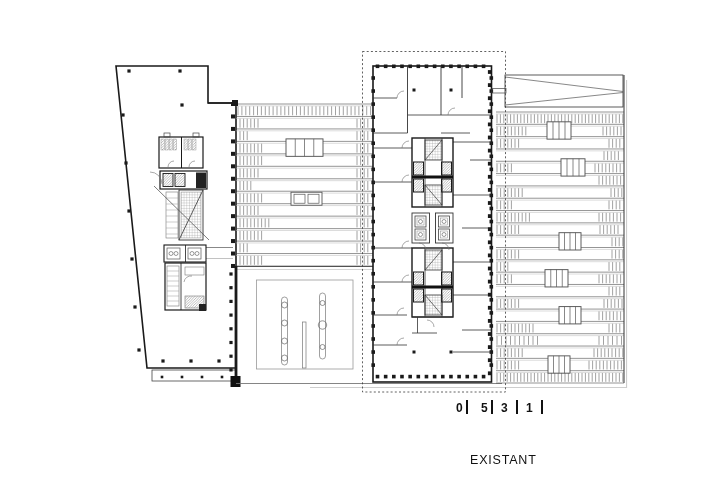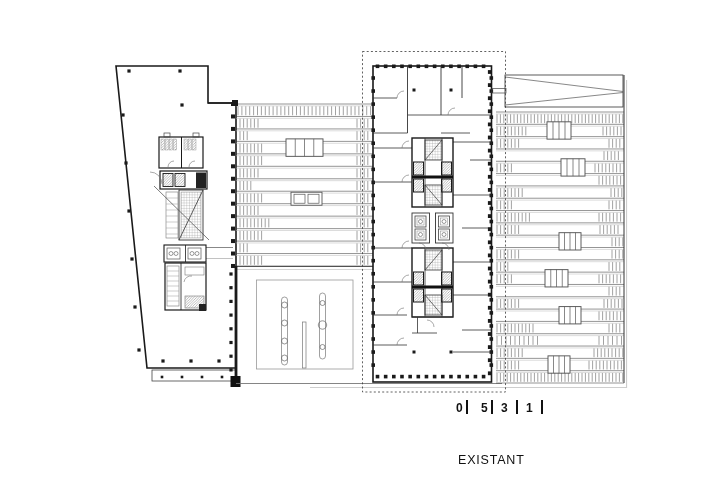--- a/index.html
+++ b/index.html
@@ -2,21 +2,21 @@
 <html><head>
 <meta charset="utf-8">
 <style>
   html,body{margin:0;padding:0;background:#fff;}
   #stage{position:relative;width:703px;height:477px;background:#ffffff;overflow:hidden;
          font-family:"Liberation Sans", sans-serif;}
   #plan{position:absolute;left:0;top:0;}
   #scalebar{position:absolute;left:450px;top:400px;width:110px;height:18px;}
   .snum{position:absolute;top:1px;font-size:12px;font-weight:700;color:#111;}
   .stick{position:absolute;top:0;width:1.5px;height:14px;background:#111;}
-  #title{position:absolute;left:458px;top:453px;font-size:12.5px;font-weight:400;
+  #title{position:absolute;left:470px;top:453px;font-size:12.5px;font-weight:400;
          letter-spacing:0.8px;color:#111;}
 </style>
 </head>
 <body>
 
 <div id="stage">
   <svg id="plan" width="703" height="477" viewBox="0 0 703 477">
     <defs>
       <pattern id="stairp" width="2.7" height="2.7" patternUnits="userSpaceOnUse">
         <path d="M0 0H2.7 M0 0V2.7" stroke="#777" stroke-width="0.45" fill="none"></path>

